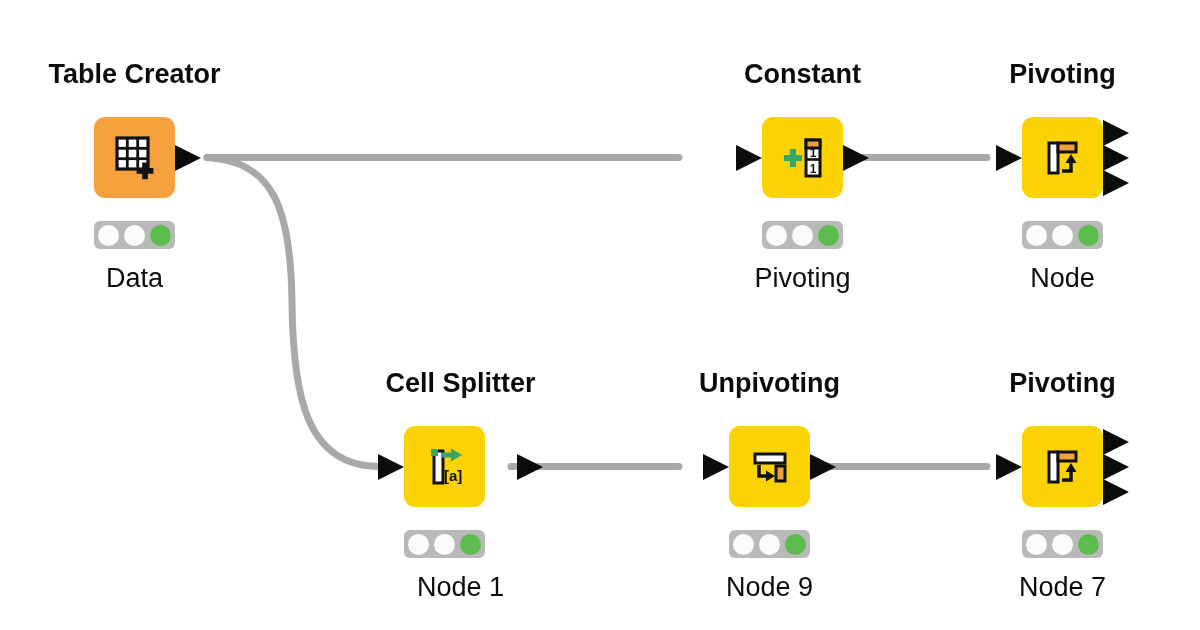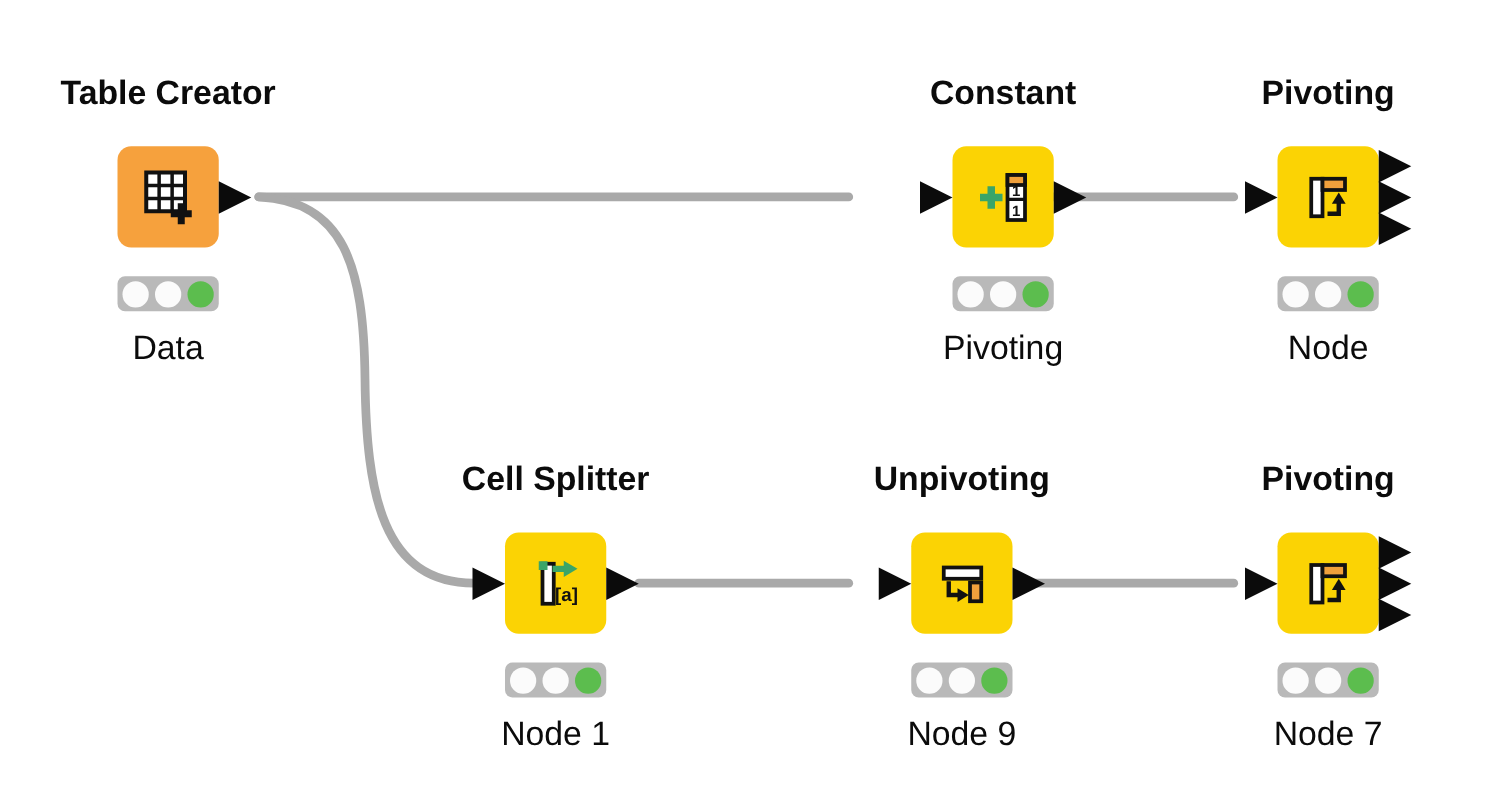--- a/index.html
+++ b/index.html
@@ -125,21 +125,21 @@
     <div class="port out"></div>
     <div class="port out o3"></div>
     <div class="traffic">
       <span class="dot"></span>
       <span class="dot"></span>
       <span class="dot green"></span>
     </div>
     <div class="node-label">Node</div>
   </div>
 
-  <div class="node" style="left:404px;top:426px;">
+  <div class="node" style="left:404px;top:426px;padding-left:32px;">
     <div class="node-title">
       <span>Cell Splitter</span>
       <span></span>
     </div>
     <div class="square yellow">
       <svg width="48" height="48" viewBox="0 0 48 48">
         <rect x="13" y="8" width="9" height="32" fill="#ffffff" stroke="#111" stroke-width="3"></rect>
         <rect x="10" y="6" width="7" height="7" fill="#3aa568"></rect>
         <path d="M21 12 H31" stroke="#3aa568" stroke-width="5"></path>
         <polygon points="30,5.5 41,12 30,18.5" fill="#3aa568"></polygon>

